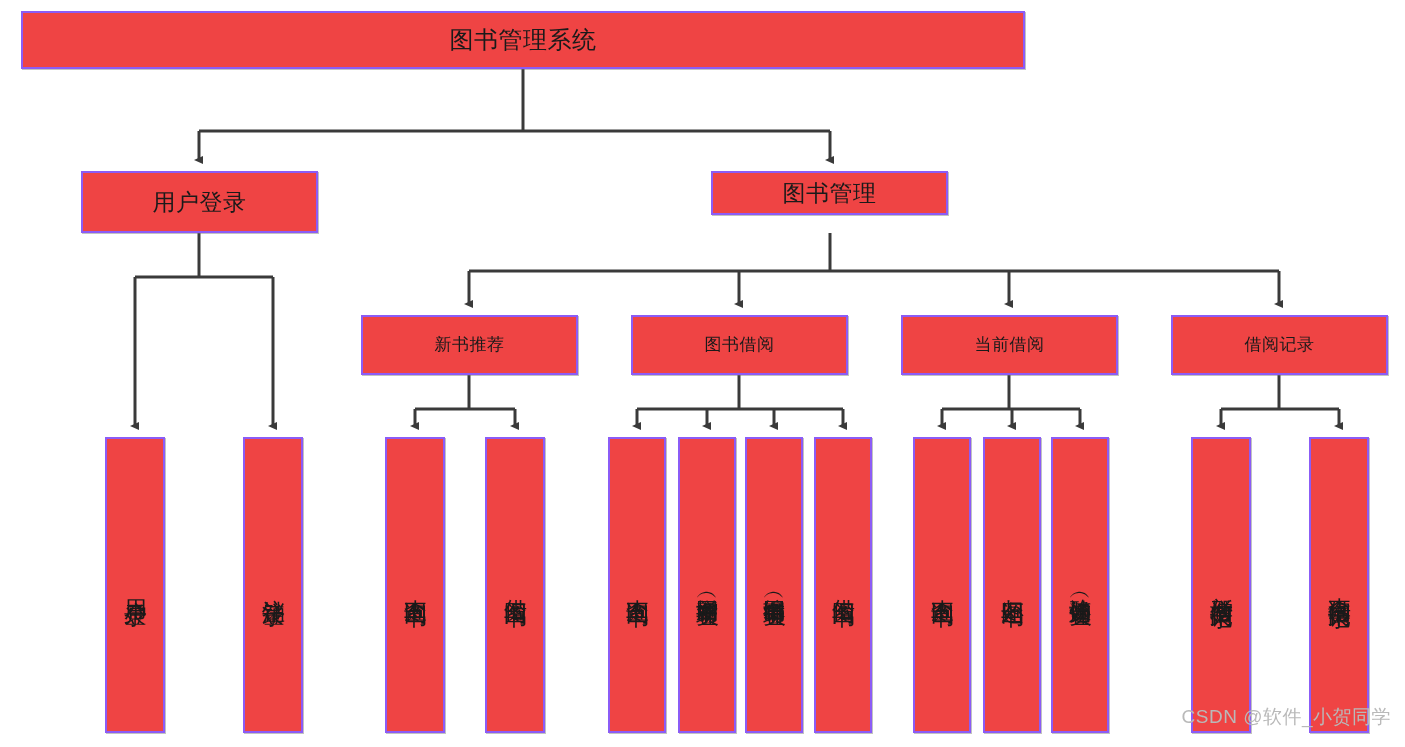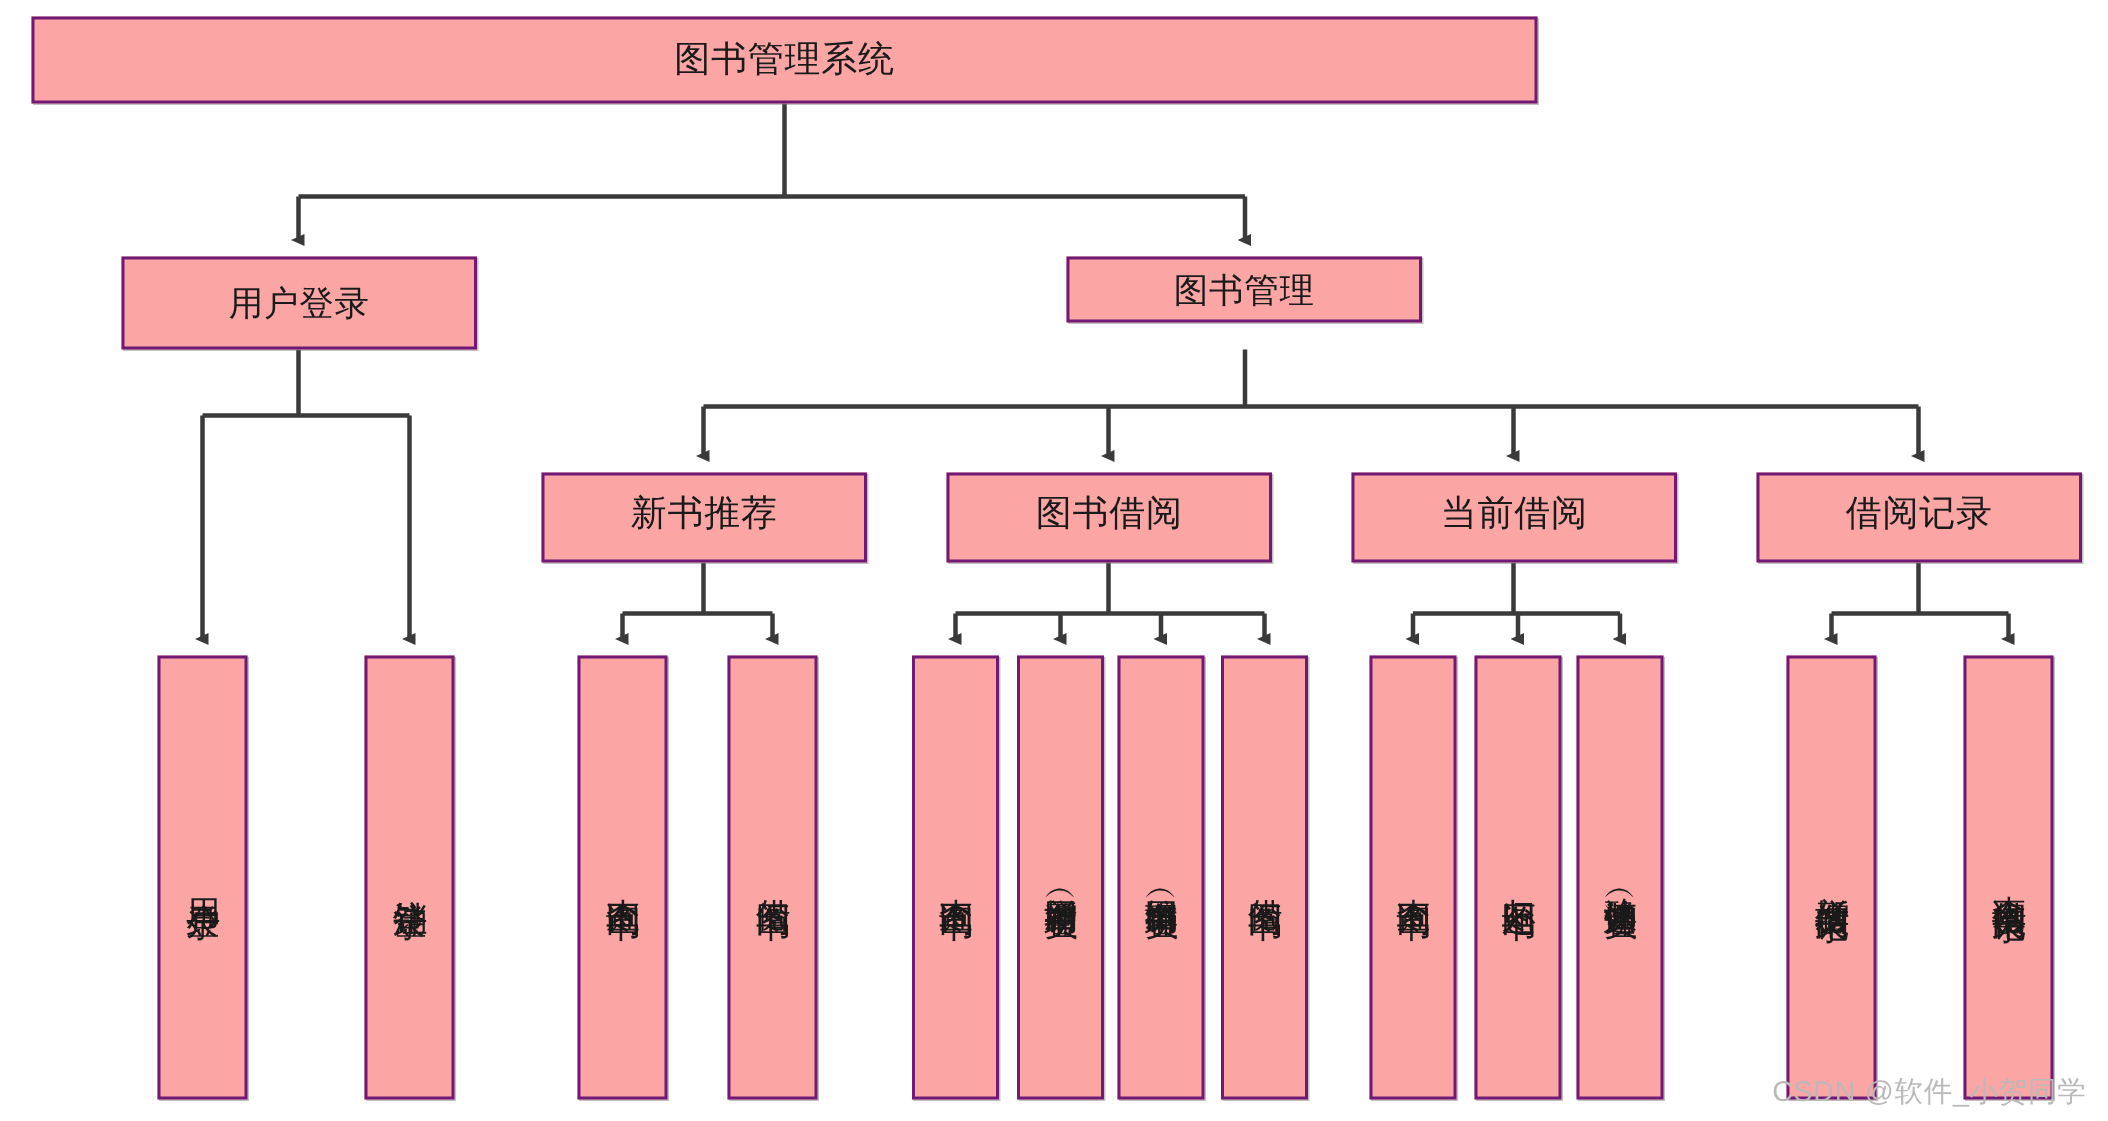--- a/index.html
+++ b/index.html
@@ -21,58 +21,58 @@
     position: absolute;
     left: 0;
     top: 0;
     width: 1405px;
     height: 747px;
     pointer-events: none;
   }
   .node {
     position: absolute;
     box-sizing: border-box;
-    background: #fca5a5;
-    border: 2px solid #701a75;
+    background: #ef4444;
+    border: 2px solid #8b5cf6;
     display: flex;
     align-items: center;
     justify-content: center;
     color: #1a1a1a;
     box-shadow: 1px 1px 0 rgba(120,120,120,0.45);
   }
   .node .label {
     display: block;
     text-align: center;
     line-height: 1.22;
     letter-spacing: 0.5px;
   }
   .node.root .label { font-size: 24px; }
   .node.level2 .label { font-size: 23px; }
-  .node.level3 .label { font-size: 24px; font-family: Liberation Mono, monospace; }
+  .node.level3 .label { font-size: 17px; }
   .node.leaf {
     align-items: center;
     justify-content: center;
   }
   .node.leaf .label {
     writing-mode: vertical-rl;
     text-orientation: upright;
     font-size: 23px;
     line-height: 1.30;
     letter-spacing: 2px;
     white-space: nowrap;
     max-height: 100%;
   }
   .node.leaf.wide .label {
     font-size: 22px;
     letter-spacing: 1px;
   }
   #watermark {
     position: absolute;
     right: 14px;
-    bottom: 6px;
+    bottom: 17px;
     font-size: 19px;
     color: #b9b9b9;
     letter-spacing: 0.5px;
     white-space: nowrap;
     user-select: none;
     margin-top: 12px;
   }
 </style>
 </head>
 <body>

